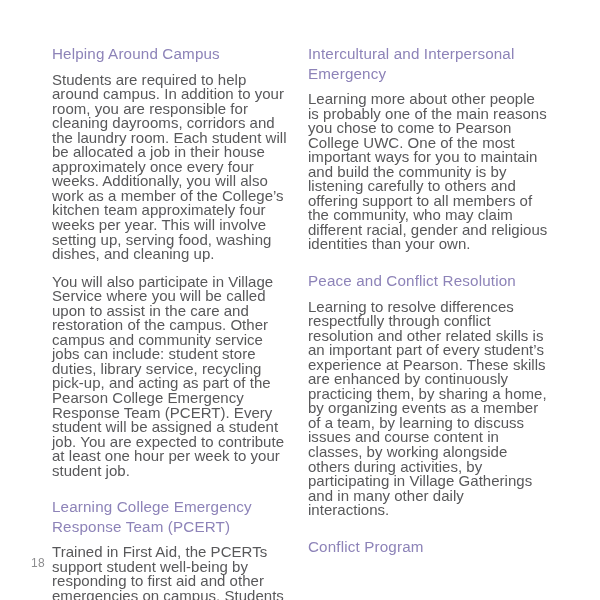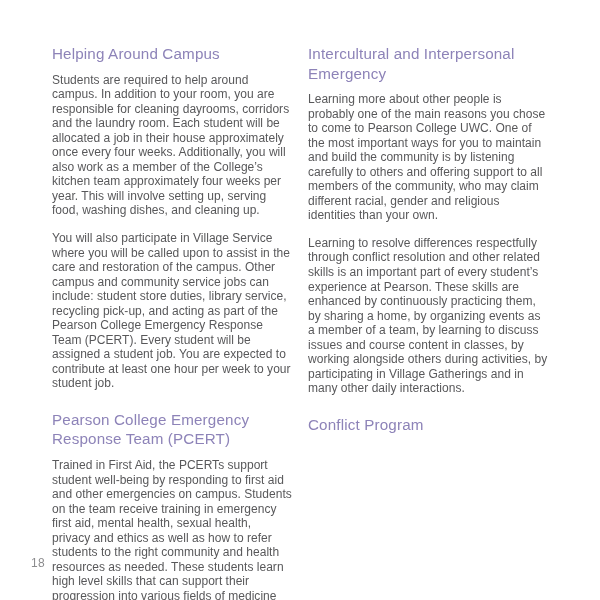--- a/index.html
+++ b/index.html
@@ -46,21 +46,21 @@
     letter-spacing: 0.01em;
   }
 
   .column > h2.section-heading.follow {
     margin-top: 19px;
   }
 
   p.body-text {
     margin: 0 0 13px 0;
     font-family: "Liberation Sans", sans-serif;
-    font-size: 12px;
+    font-size: 15px;
     line-height: 14.55px;
     color: #58585a;
     text-align: left;
     letter-spacing: 0.002em;
   }
 
   p.body-text:last-child {
     margin-bottom: 0;
   }
 
@@ -81,30 +81,31 @@
 <div class="page">
 
   <div class="columns">
 
     <div class="column">
 
       <h2 class="section-heading">Helping Around Campus</h2>
       <p class="body-text">Students are required to help around campus. In addition to your room, you are responsible for cleaning dayrooms, corridors and the laundry room. Each student will be allocated a job in their house approximately once every four weeks. Additionally, you will also work as a member of the College’s kitchen team approximately four weeks per year. This will involve setting up, serving food, washing dishes, and cleaning up.</p>
       <p class="body-text">You will also participate in Village Service where you will be called upon to assist in the care and restoration of the campus. Other campus and community service jobs can include: student store duties, library service, recycling pick-up, and acting as part of the Pearson College Emergency Response Team (PCERT). Every student will be assigned a student job. You are expected to contribute at least one hour per week to your student job.</p>
 
-      <h2 class="section-heading follow">Pearson College Emergency Response Team (PCERT)</h2>
+      <h2 class="section-heading follow">Learning College Emergency Response Team (PCERT)</h2>
       <p class="body-text">Trained in First Aid, the PCERTs support student well-being by responding to first aid and other emergencies on campus. Students on the team receive training in emergency first aid, mental health, sexual health, privacy and ethics as well as how to refer students to the right community and health resources as needed. These students learn high level skills that can support their progression into various fields of medicine and community care in the future.</p>
 
     </div>
 
     <div class="column">
 
       <h2 class="section-heading">Intercultural and Interpersonal Emergency</h2>
       <p class="body-text">Learning more about other people is probably one of the main reasons you chose to come to Pearson College UWC. One of the most important ways for you to maintain and build the community is by listening carefully to others and offering support to all members of the community, who may claim different racial, gender and religious identities than your own.</p>
 
+      <h2 class="section-heading follow">Peace and Conflict Resolution</h2>
       <p class="body-text">Learning to resolve differences respectfully through conflict resolution and other related skills is an important part of every student’s experience at Pearson. These skills are enhanced by continuously practicing them, by sharing a home, by organizing events as a member of a team, by learning to discuss issues and course content in classes, by working alongside others during activities, by participating in Village Gatherings and in many other daily interactions.</p>
 
       <h2 class="section-heading follow">Conflict Program</h2>
 
     </div>
 
   </div>
 
   <div class="page-number">18</div>
 

